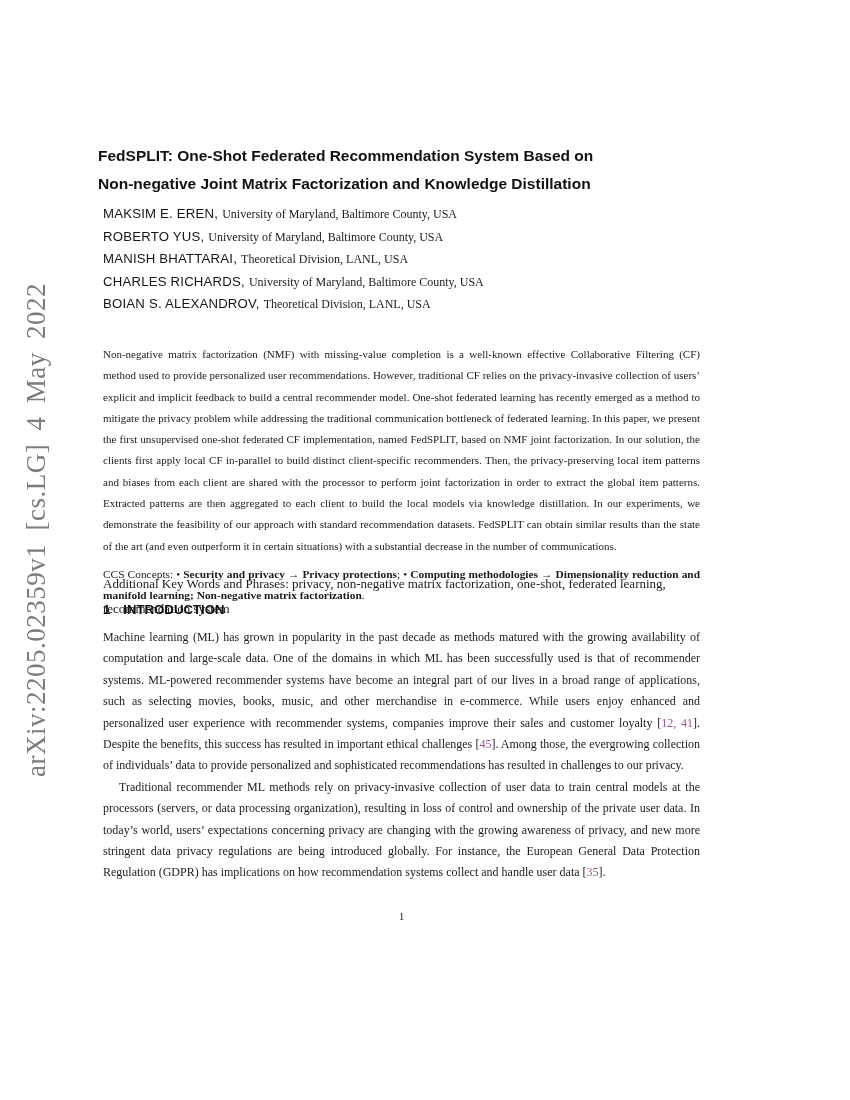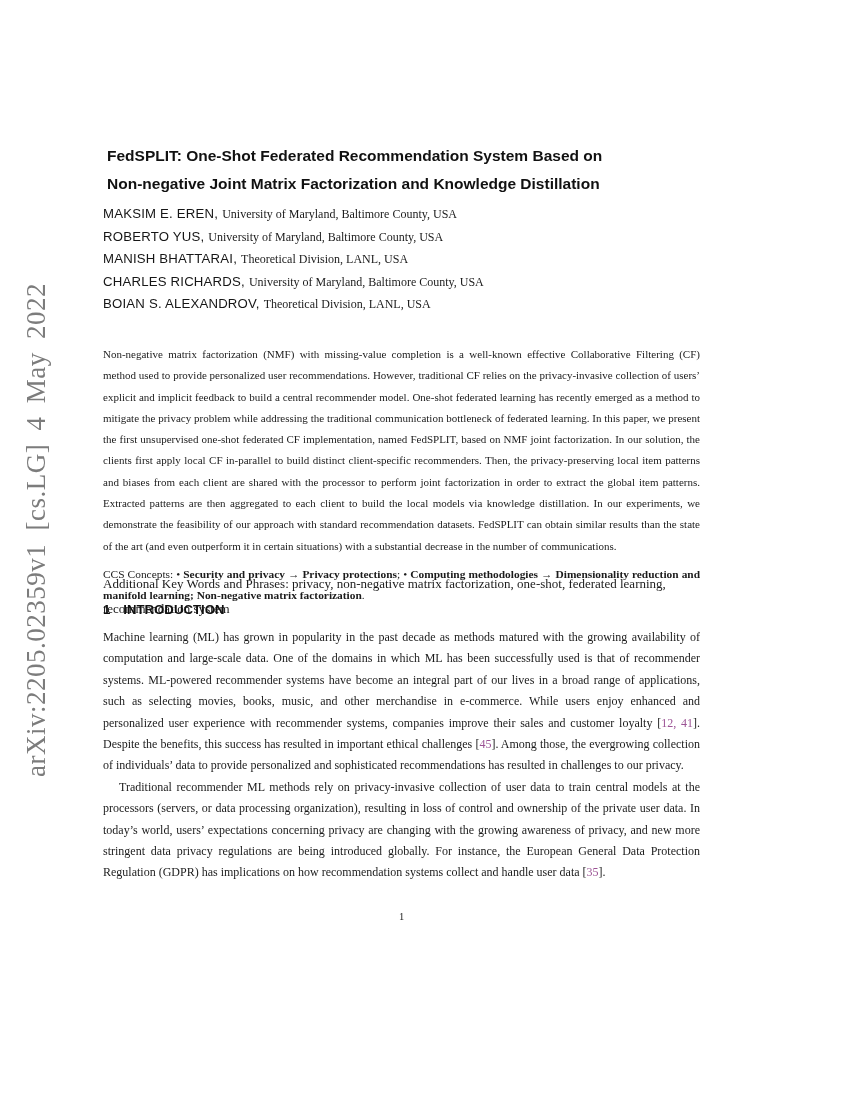--- a/index.html
+++ b/index.html
@@ -16,21 +16,21 @@
     left:36px; top:530px;
     transform:translate(-50%,-50%) rotate(-90deg);
     white-space:nowrap;
     font-family:"Liberation Serif", serif;
     font-size:27px;
     color:#7c7c7c;
     word-spacing:6px;
     letter-spacing:0.5px;
   }
   .title-block {
-    position:absolute; left:107px; top:142px; width:640px;
+    position:absolute; left:98px; top:142px; width:640px;
     font-family:"Liberation Sans", sans-serif;
     font-weight:700;
     font-size:15.5px;
     line-height:27.5px;
     color:#111;
   }
   .authors-block { position:absolute; left:103px; top:202px; width:620px; }
   .author-row { height:22.6px; line-height:22.6px; white-space:nowrap; }
   .author-name {
     font-family:"Liberation Sans", sans-serif;

